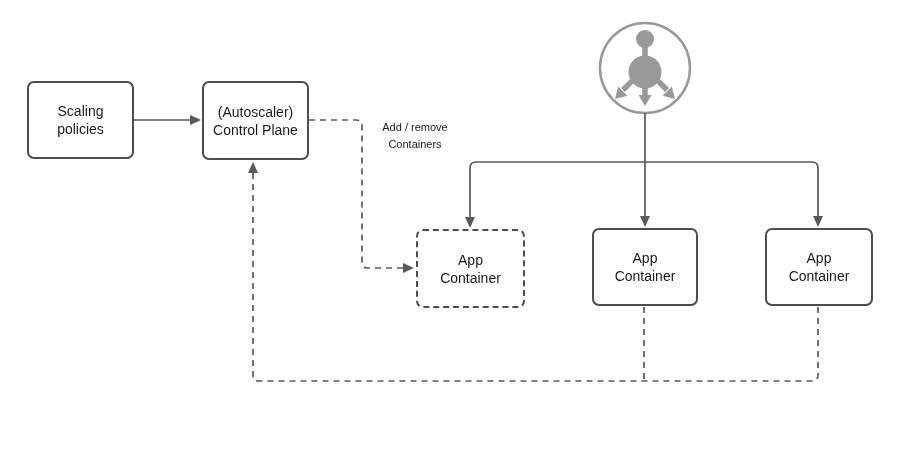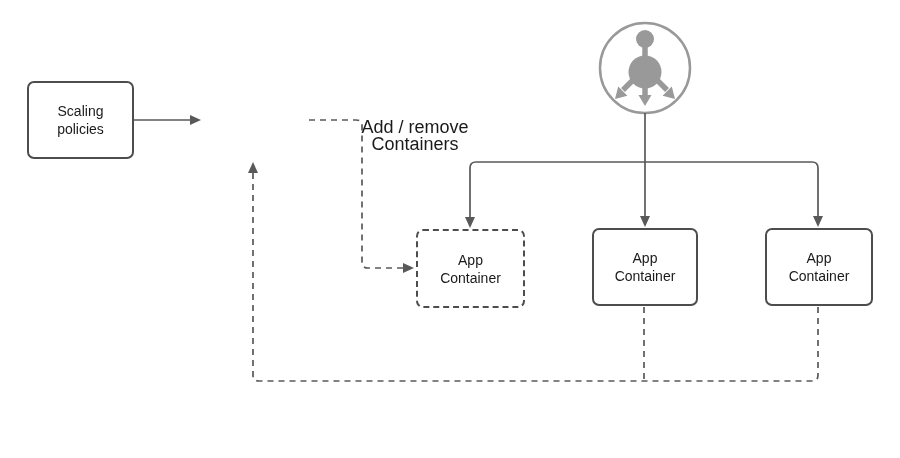--- a/index.html
+++ b/index.html
@@ -39,21 +39,21 @@
     font-size: 14px;
     line-height: 18px;
     color: var(--text);
   }
   .node.dashed { border-style: dashed; }
 
   .edge-label {
     position: absolute;
     text-align: center;
     white-space: pre-line;
-    font-size: 18px;
+    font-size: 11px;
     line-height: 17px;
     color: var(--text);
   }
 </style>
 </head>
 <body>
 
 <div class="canvas">
 
   <svg class="connector-layer" viewBox="0 0 900 458">
@@ -92,20 +92,22 @@
     <g>
       <path class="edge dashed" d="M644,307 V381"></path>
       <path class="edge dashed" d="M818,307 V375 Q818,381 812,381 H259 Q253,381 253,375 V173"></path>
       <polygon class="arrowhead" points="253,162 248,173 258,173"></polygon>
     </g>
   </svg>
 
   <div class="node" style="left:27px; top:81px; width:107px; height:78px;">Scaling
 policies</div>
 
+  <div class="node" style="left:202px; top:81px; width:107px; height:79px;">(Autoscaler)
+Control Plane</div>
 
   <div class="node dashed" style="left:416px; top:229px; width:109px; height:79px;">App
 Container</div>
 
   <div class="node" style="left:592px; top:228px; width:106px; height:78px;">App
 Container</div>
 
   <div class="node" style="left:765px; top:228px; width:108px; height:78px;">App
 Container</div>
 

